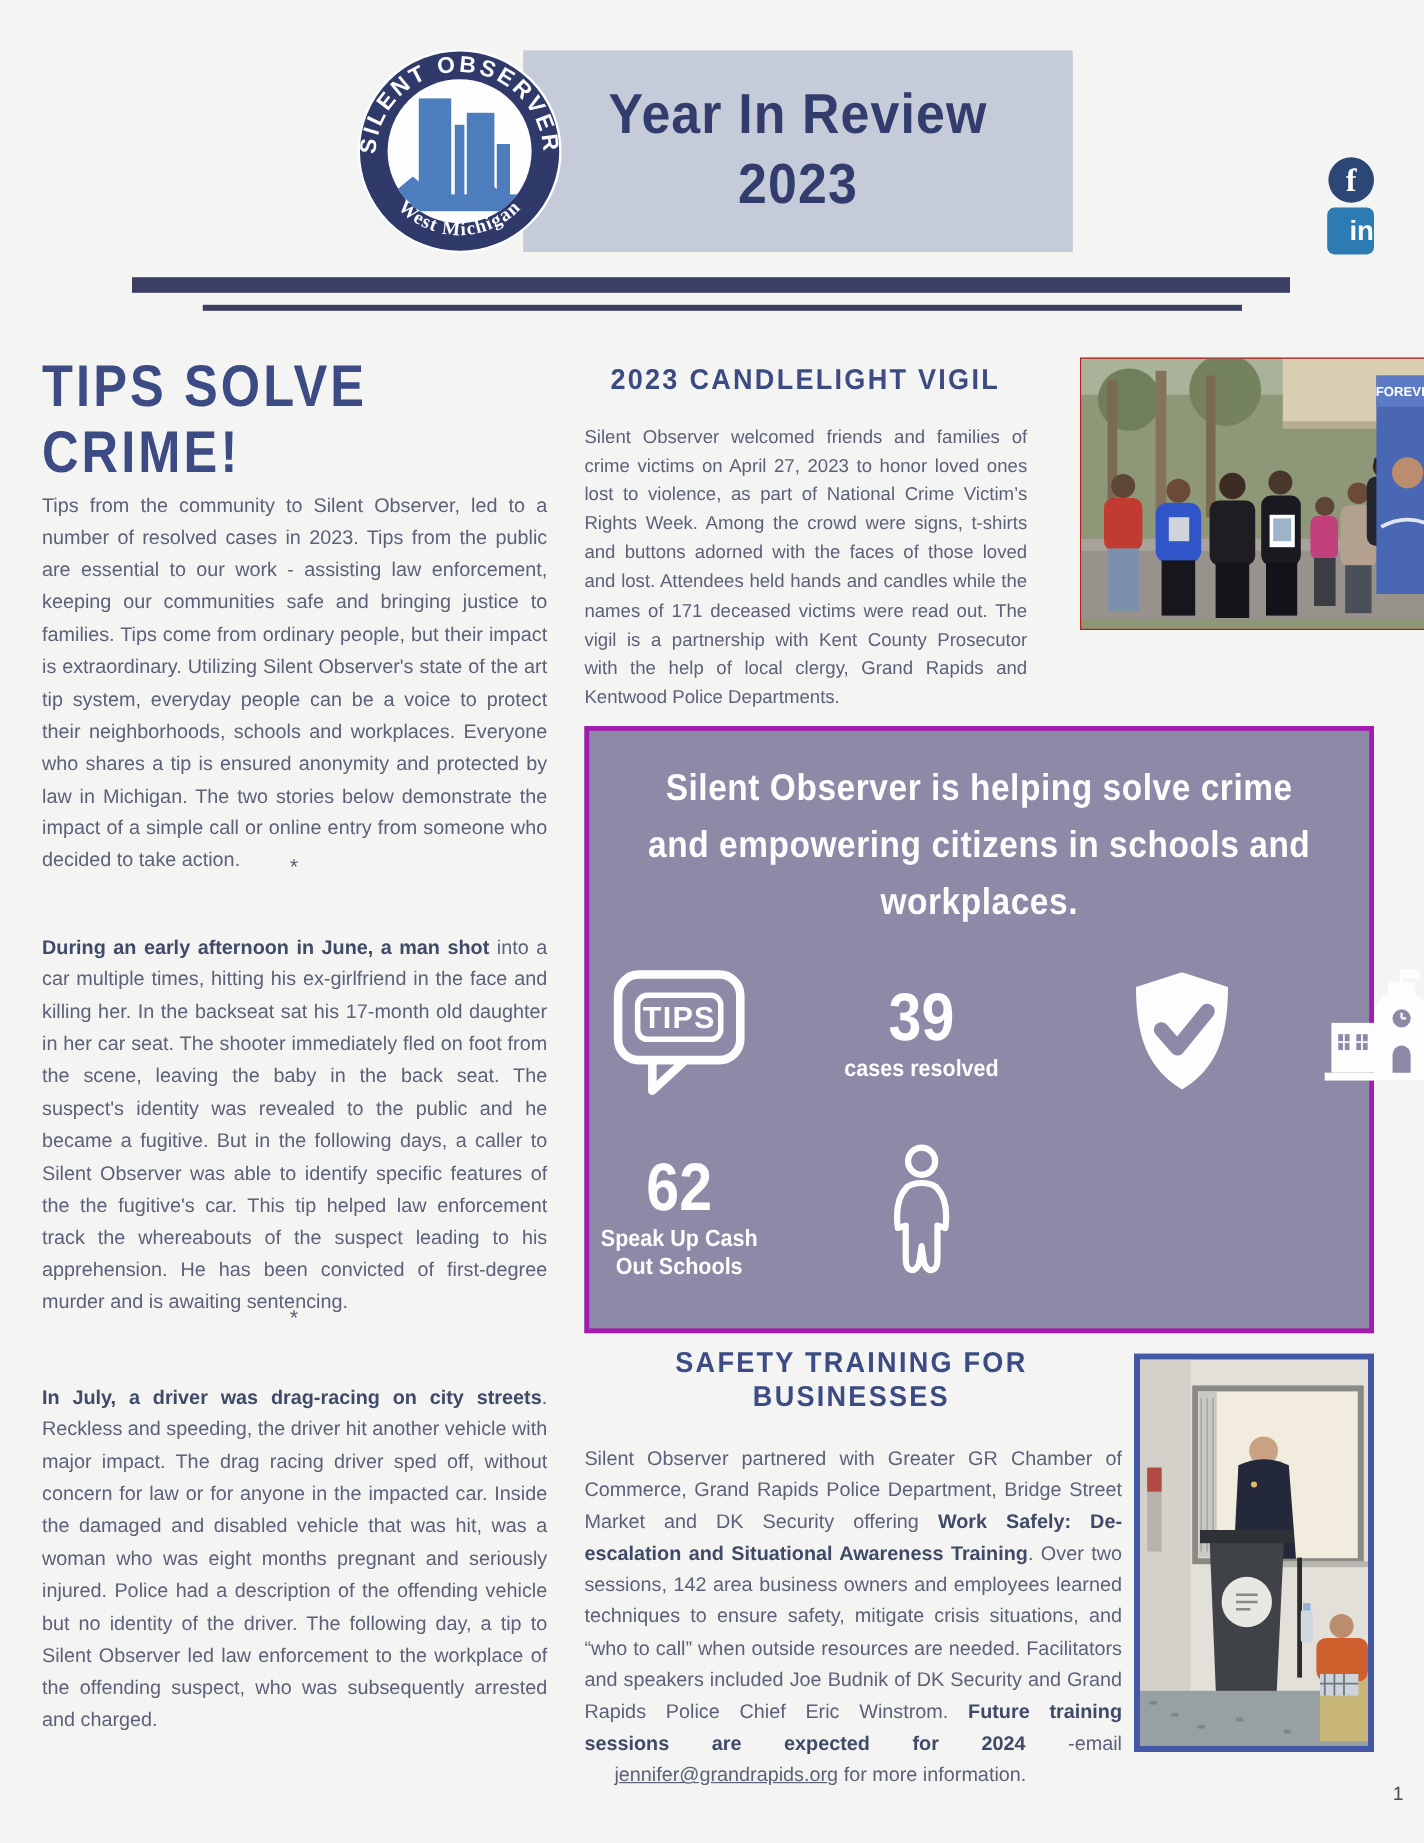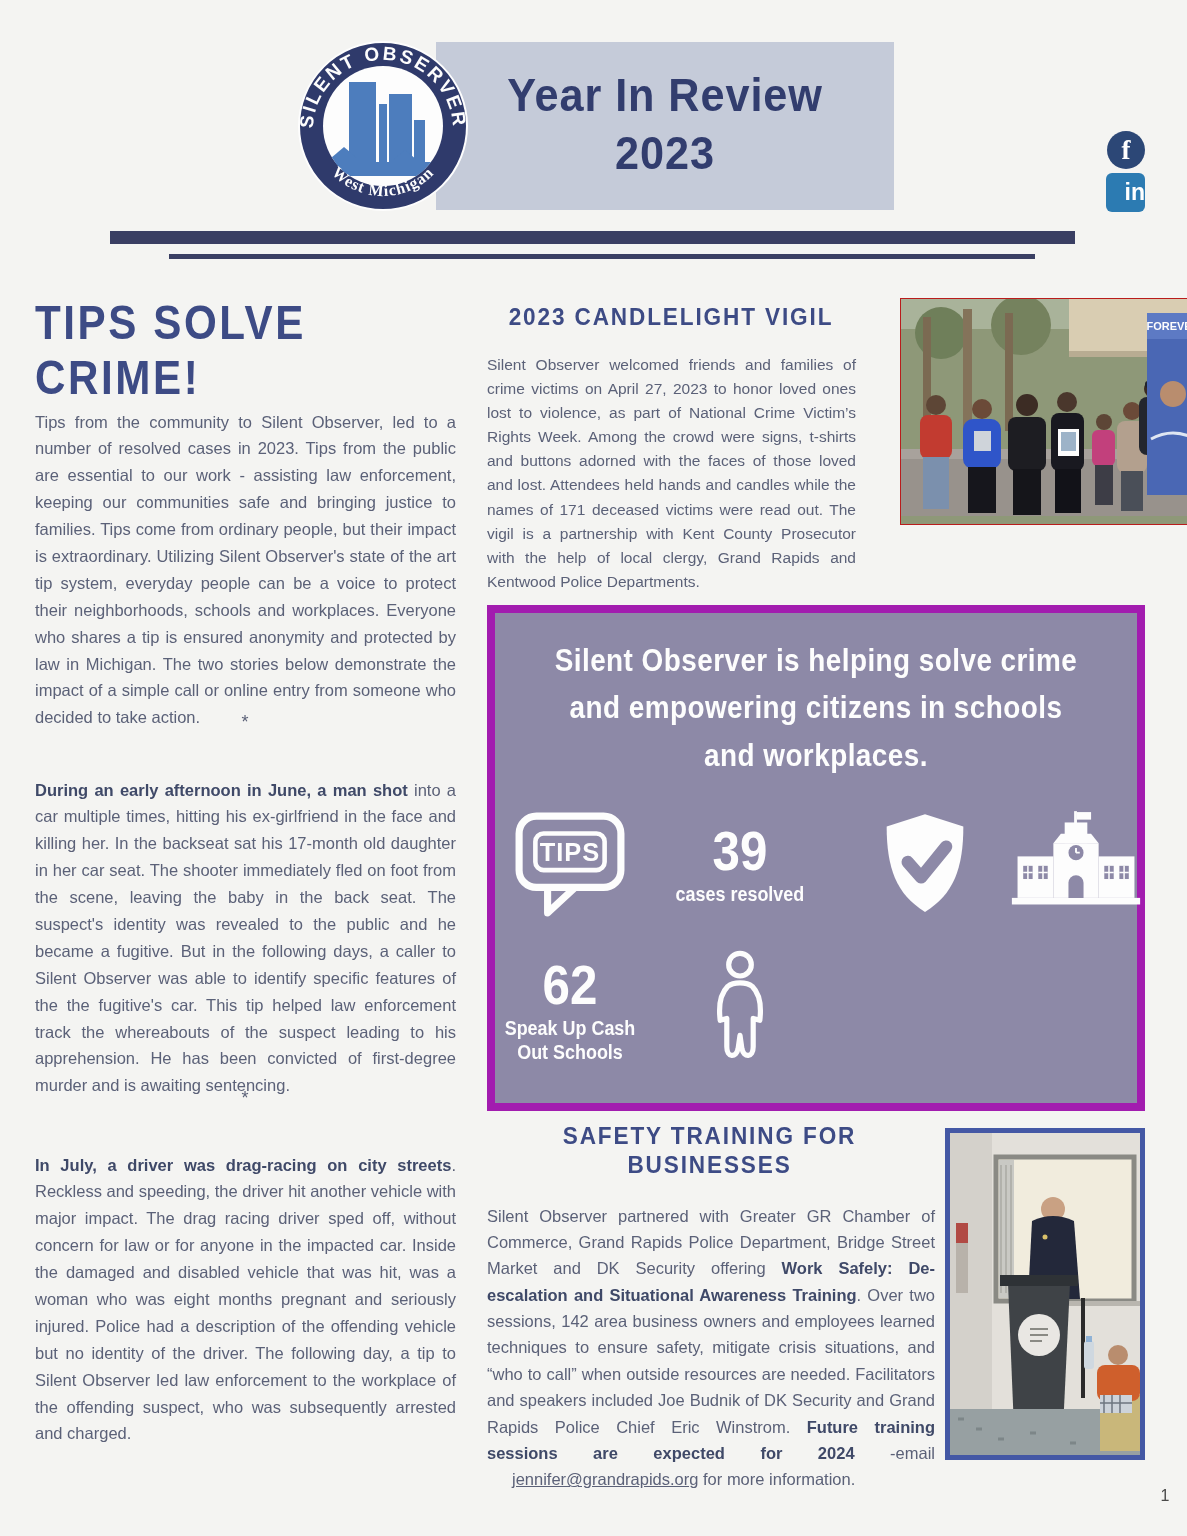--- a/index.html
+++ b/index.html
@@ -45,29 +45,29 @@
   .p-june{position:absolute;left:35px;top:760px;width:421px;}
   .star2{left:35px;top:1088px;}
   .p-july{position:absolute;left:35px;top:1135px;width:421px;}
   
   .vigil-h{position:absolute;left:487px;top:303px;width:368px;}
   .vigil-p{position:absolute;left:487px;top:337px;width:369px;font-size:15.5px;line-height:1.56;}
   .photo1{position:absolute;left:900px;top:298px;width:312px;height:227px;
           border:1px solid #b91c1c;box-sizing:border-box;background:#8e9878;}
   
   .statsbox{position:absolute;left:487px;top:605px;width:658px;height:506px;
-            background:#8d89a7;border:8px solid #a21caf;box-sizing:border-box;}
+            background:#8d89a7;border:4px solid #a21caf;box-sizing:border-box;}
   .statsbox-title{
     margin:24px 18px 0 18px;text-align:center;color:#fdfdfd;
     font-weight:700;font-size:31px;line-height:1.53;
     transform:scaleX(.9);transform-origin:center;letter-spacing:.5px;
   }
   .stats-grid{
     display:grid;grid-template-columns:150px 190px 180px 122px;
-    align-items:center;justify-items:center;margin-top:28px;row-gap:26px;
+    align-items:center;justify-items:center;margin-top:28px;row-gap:26px;gap:32px;
   }
   .stat-val{color:#fdfdfd;font-weight:800;font-size:56px;line-height:1;
             transform:scaleX(.88);transform-origin:center;text-align:center;}
   .stat-lab{color:#fdfdfd;font-weight:700;font-size:19.5px;line-height:1.22;margin-top:4px;
             transform:scaleX(.92);transform-origin:center;text-align:center;}
   
   .train-h{position:absolute;left:487px;top:1122px;width:445px;}
   .train-p{position:absolute;left:487px;top:1186px;width:448px;font-size:16.5px;line-height:1.6;}
   .photo2{position:absolute;left:945px;top:1128px;width:200px;height:332px;
           border:5px solid #4458a5;box-sizing:border-box;background:#e3e0da;}

